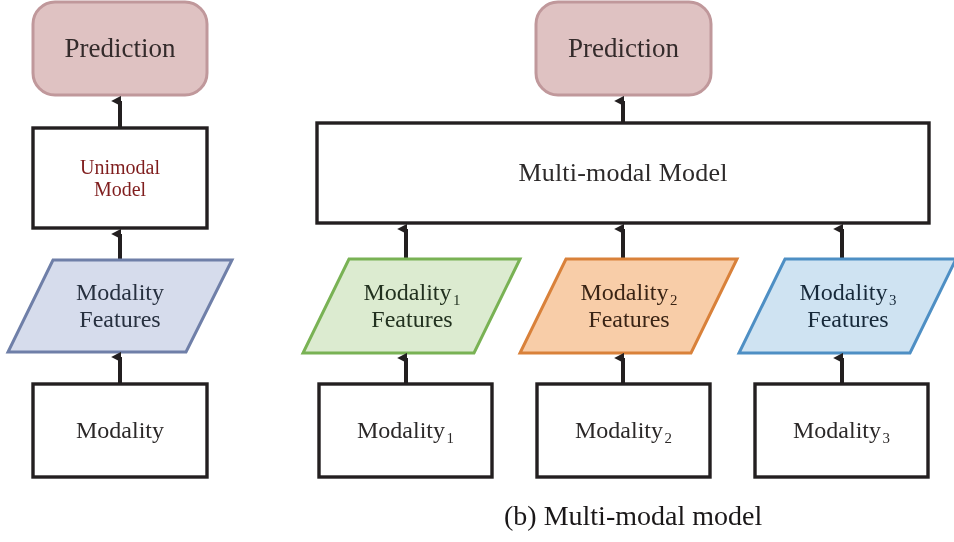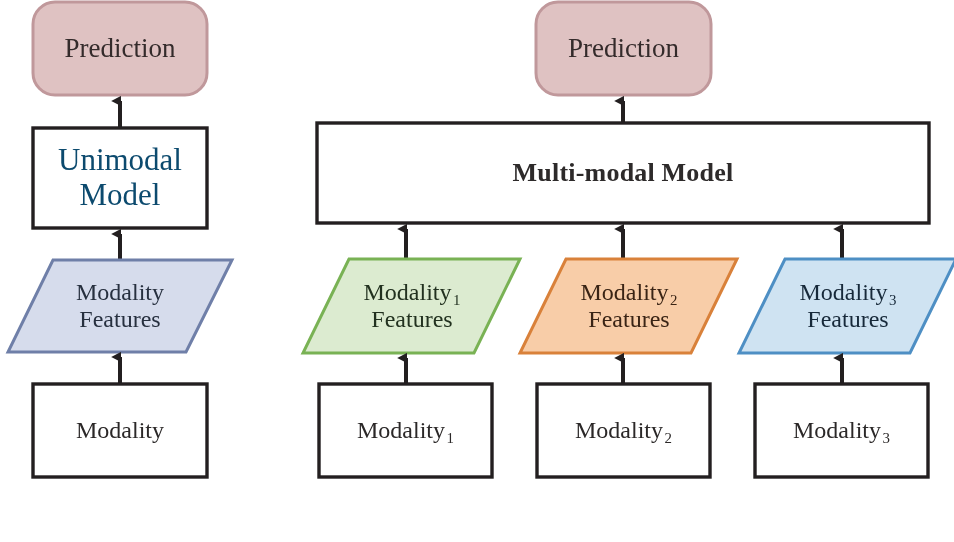--- a/index.html
+++ b/index.html
@@ -34,21 +34,21 @@
     display: flex;
     align-items: center;
     justify-content: center;
     text-align: center;
     line-height: 1.12;
     white-space: pre;
     pointer-events: none;
   }
   .lbl-inner { display: block; }
   .t-prediction { font-size: 27px; color: #342b2b; }
-  .t-model      { font-size: 31px; color: #0c4a6e; }
+  .t-model      { font-size: 20px; color: #7f1d1d; }
   .t-mm-model   { font-size: 26px; color: #2d2a2a; letter-spacing: 0.2px; }
   .t-feat       { font-size: 24px; }
   .t-feat-blue  { color: #27303f; }
   .t-feat-green { color: #22311f; }
   .t-feat-org   { color: #3a2415; }
   .t-feat-blu2  { color: #17293a; }
   .t-modality   { font-size: 24px; color: #2b2828; }
   .caption {
     position: absolute;
     font-size: 28px;
@@ -125,21 +125,21 @@
 
   <div class="lbl t-modality" style="left:29px; top:384px; width:174px; height:93px;">
     <span class="lbl-inner">Modality</span>
   </div>
 
 
   <div class="lbl t-prediction" style="left:532px; top:2px; width:175px; height:93px;">
     <span class="lbl-inner">Prediction</span>
   </div>
 
-  <div class="lbl t-mm-model" style="left:313px; top:123px; width:612px; height:100px;font-weight:bold;">
+  <div class="lbl t-mm-model" style="left:313px; top:123px; width:612px; height:100px;">
     <span class="lbl-inner">Multi-modal Model</span>
   </div>
 
   <div class="lbl t-feat t-feat-green" style="left:312px; top:262px; width:192px; height:88px;">
     <span class="lbl-inner"><span>Modality</span><sub>1</sub><br><span>Features</span></span>
   </div>
   <div class="lbl t-modality" style="left:315px; top:384px; width:173px; height:93px;">
     <span class="lbl-inner"><span>Modality</span><sub>1</sub></span>
   </div>
 
@@ -150,14 +150,15 @@
     <span class="lbl-inner"><span>Modality</span><sub>2</sub></span>
   </div>
 
   <div class="lbl t-feat t-feat-blu2" style="left:748px; top:262px; width:192px; height:88px;">
     <span class="lbl-inner"><span>Modality</span><sub>3</sub><br><span>Features</span></span>
   </div>
   <div class="lbl t-modality" style="left:751px; top:384px; width:173px; height:93px;">
     <span class="lbl-inner"><span>Modality</span><sub>3</sub></span>
   </div>
 
+  <div class="caption" style="left:500px; top:500px;">(b) Multi-modal model</div>
 
 </div>
 
 </body></html>

